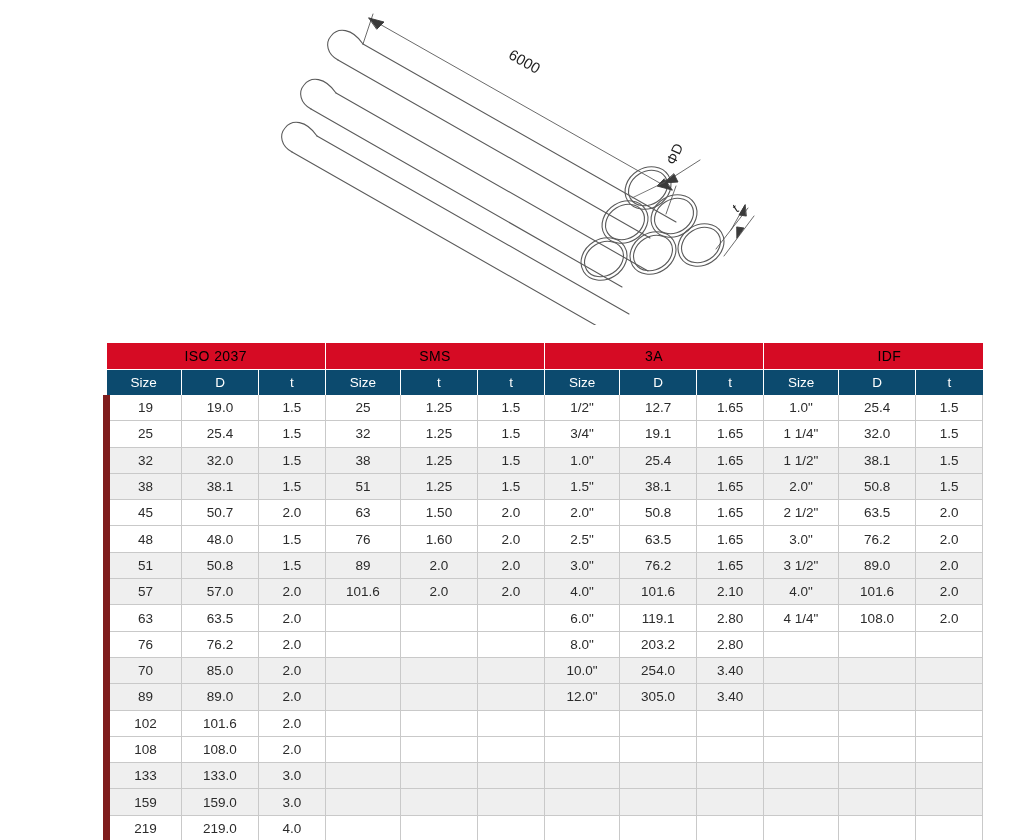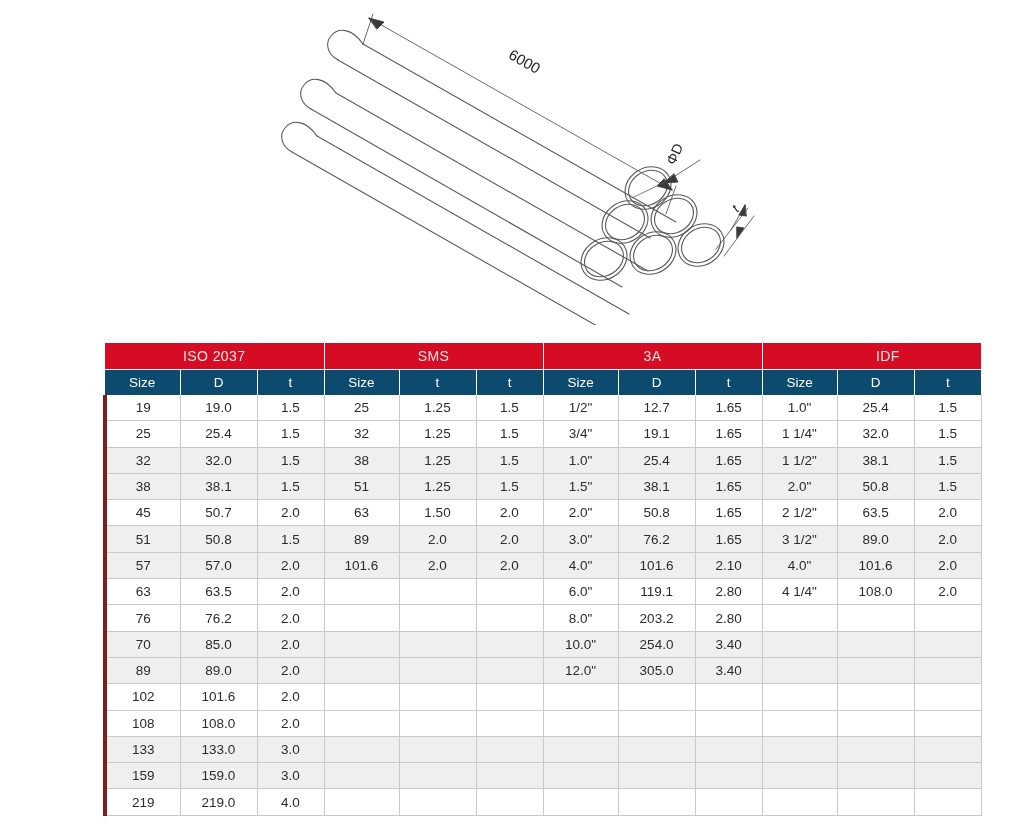--- a/index.html
+++ b/index.html
@@ -45,21 +45,21 @@
     width: 835px;
     font-size: 13.5px;
   }
   table.spec-table col.c-size  { width: 75px; }
   table.spec-table col.c-d     { width: 77px; }
   table.spec-table col.c-t     { width: 67px; }
 
   
   tr.group-head th {
     background: #d60b24;
-    color: #e5e5e5;
+    color: #000000;
     font-weight: normal;
     font-size: 14px;
     letter-spacing: 0.4px;
     height: 26px;
     padding: 0;
     text-align: center;
     vertical-align: middle;
     border-right: 1.5px solid #ffffff;
     border-bottom: 1.5px solid #ffffff;
   }
@@ -88,21 +88,21 @@
     color: #2b2b2b;
     border-right: 1px solid #c9c9c9;
     border-bottom: 1px solid #c9c9c9;
     background: #ffffff;
   }
   tbody td:last-child { border-right: 1px solid #c9c9c9; }
   tbody tr.shaded td { background: #efefef; }
   tbody tr:first-child td { border-top: none; }
 
   
-  tbody td.edge-left  { border-left: 4px solid #7f1d1d; margin-top: 44px; }
+  tbody td.edge-left  { border-left: 7px solid #7f1d1d; margin-top: 44px; }
 </style>
 </head>
 <body>
 
 <div id="diagram-region">
   <svg id="pipe-svg" width="1024" height="325" viewBox="0 0 1024 325">
     <g fill="none" stroke="#5a5a5a" stroke-width="1.1" stroke-linecap="round" stroke-linejoin="round">
 
       <g>
         <path d="M 338,60 L 650,238"></path>
@@ -289,20 +289,34 @@
           <td>63</td>
           <td>1.50</td>
           <td>2.0</td>
           <td>2.0"</td>
           <td>50.8</td>
           <td>1.65</td>
           <td>2 1/2"</td>
           <td>63.5</td>
           <td>2.0</td>
         </tr>
+        <tr>
+          <td class="edge-left">48</td>
+          <td>48.0</td>
+          <td>1.5</td>
+          <td>76</td>
+          <td>1.60</td>
+          <td>2.0</td>
+          <td>2.5"</td>
+          <td>63.5</td>
+          <td>1.65</td>
+          <td>3.0"</td>
+          <td>76.2</td>
+          <td>2.0</td>
+        </tr>
         <tr class="shaded">
           <td class="edge-left">51</td>
           <td>50.8</td>
           <td>1.5</td>
           <td>89</td>
           <td>2.0</td>
           <td>2.0</td>
           <td>3.0"</td>
           <td>76.2</td>
           <td>1.65</td>

